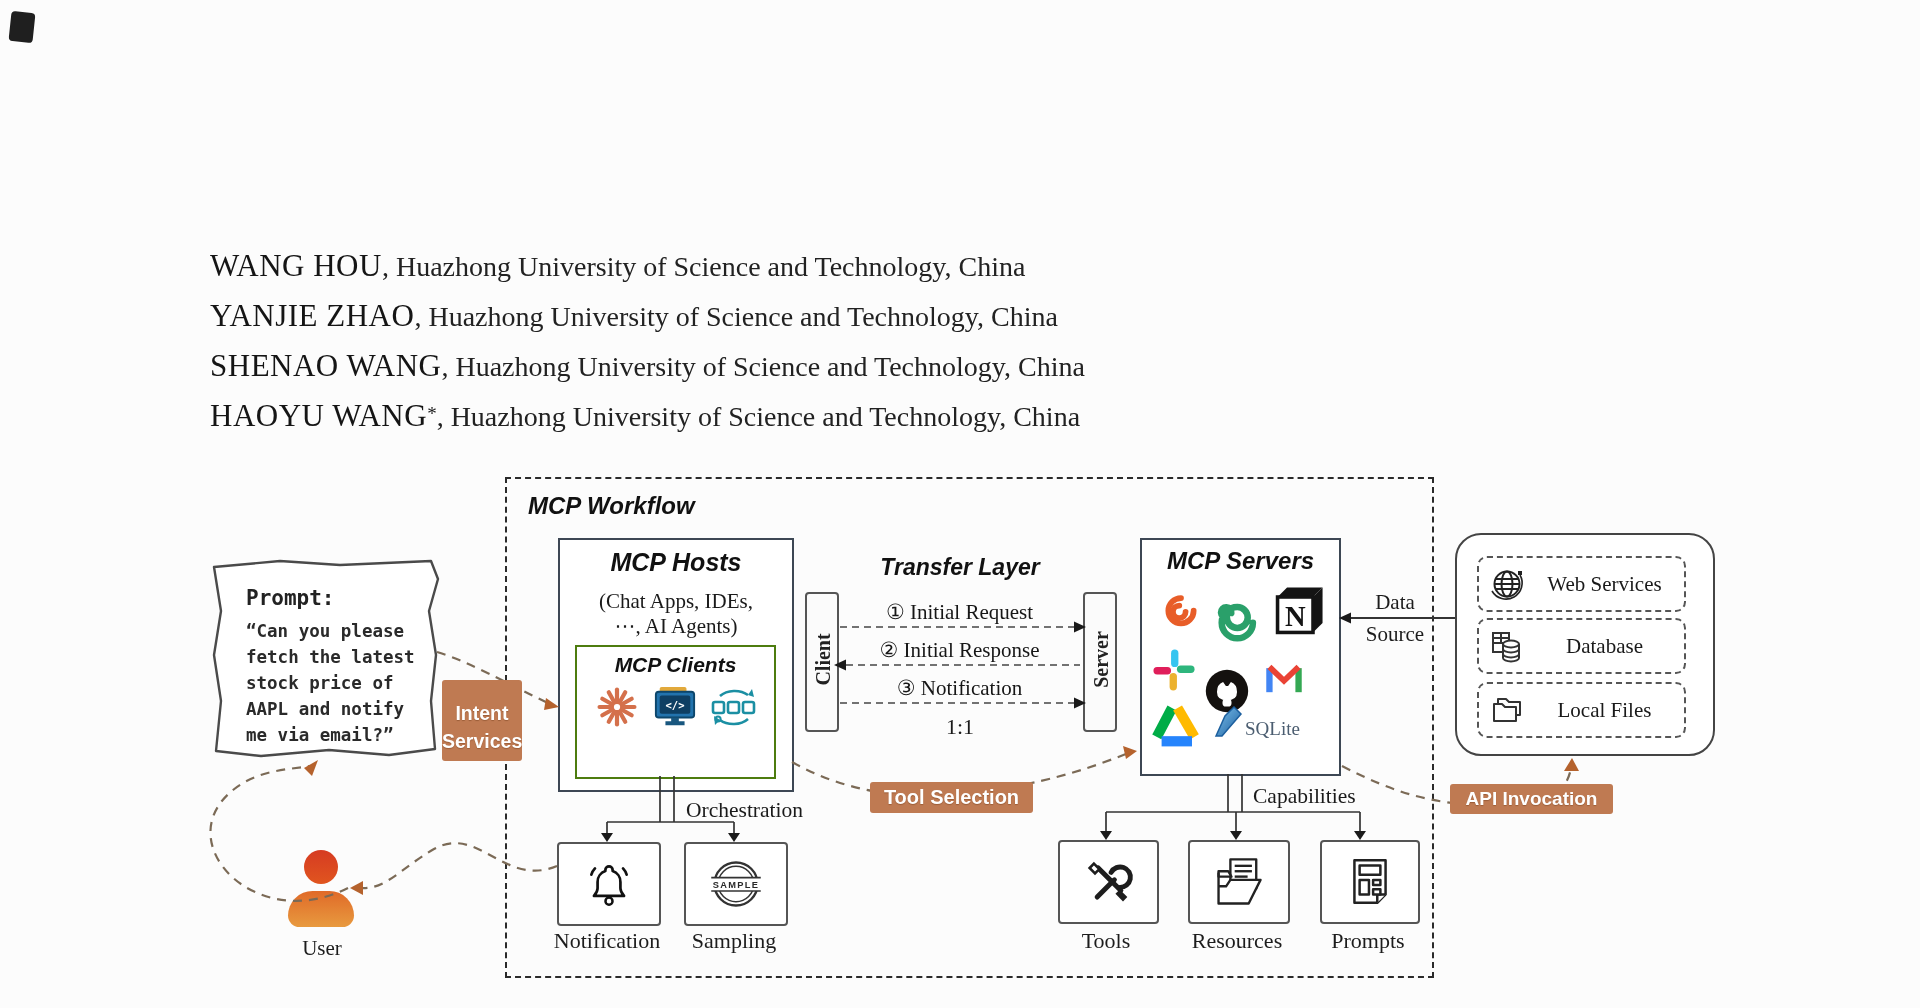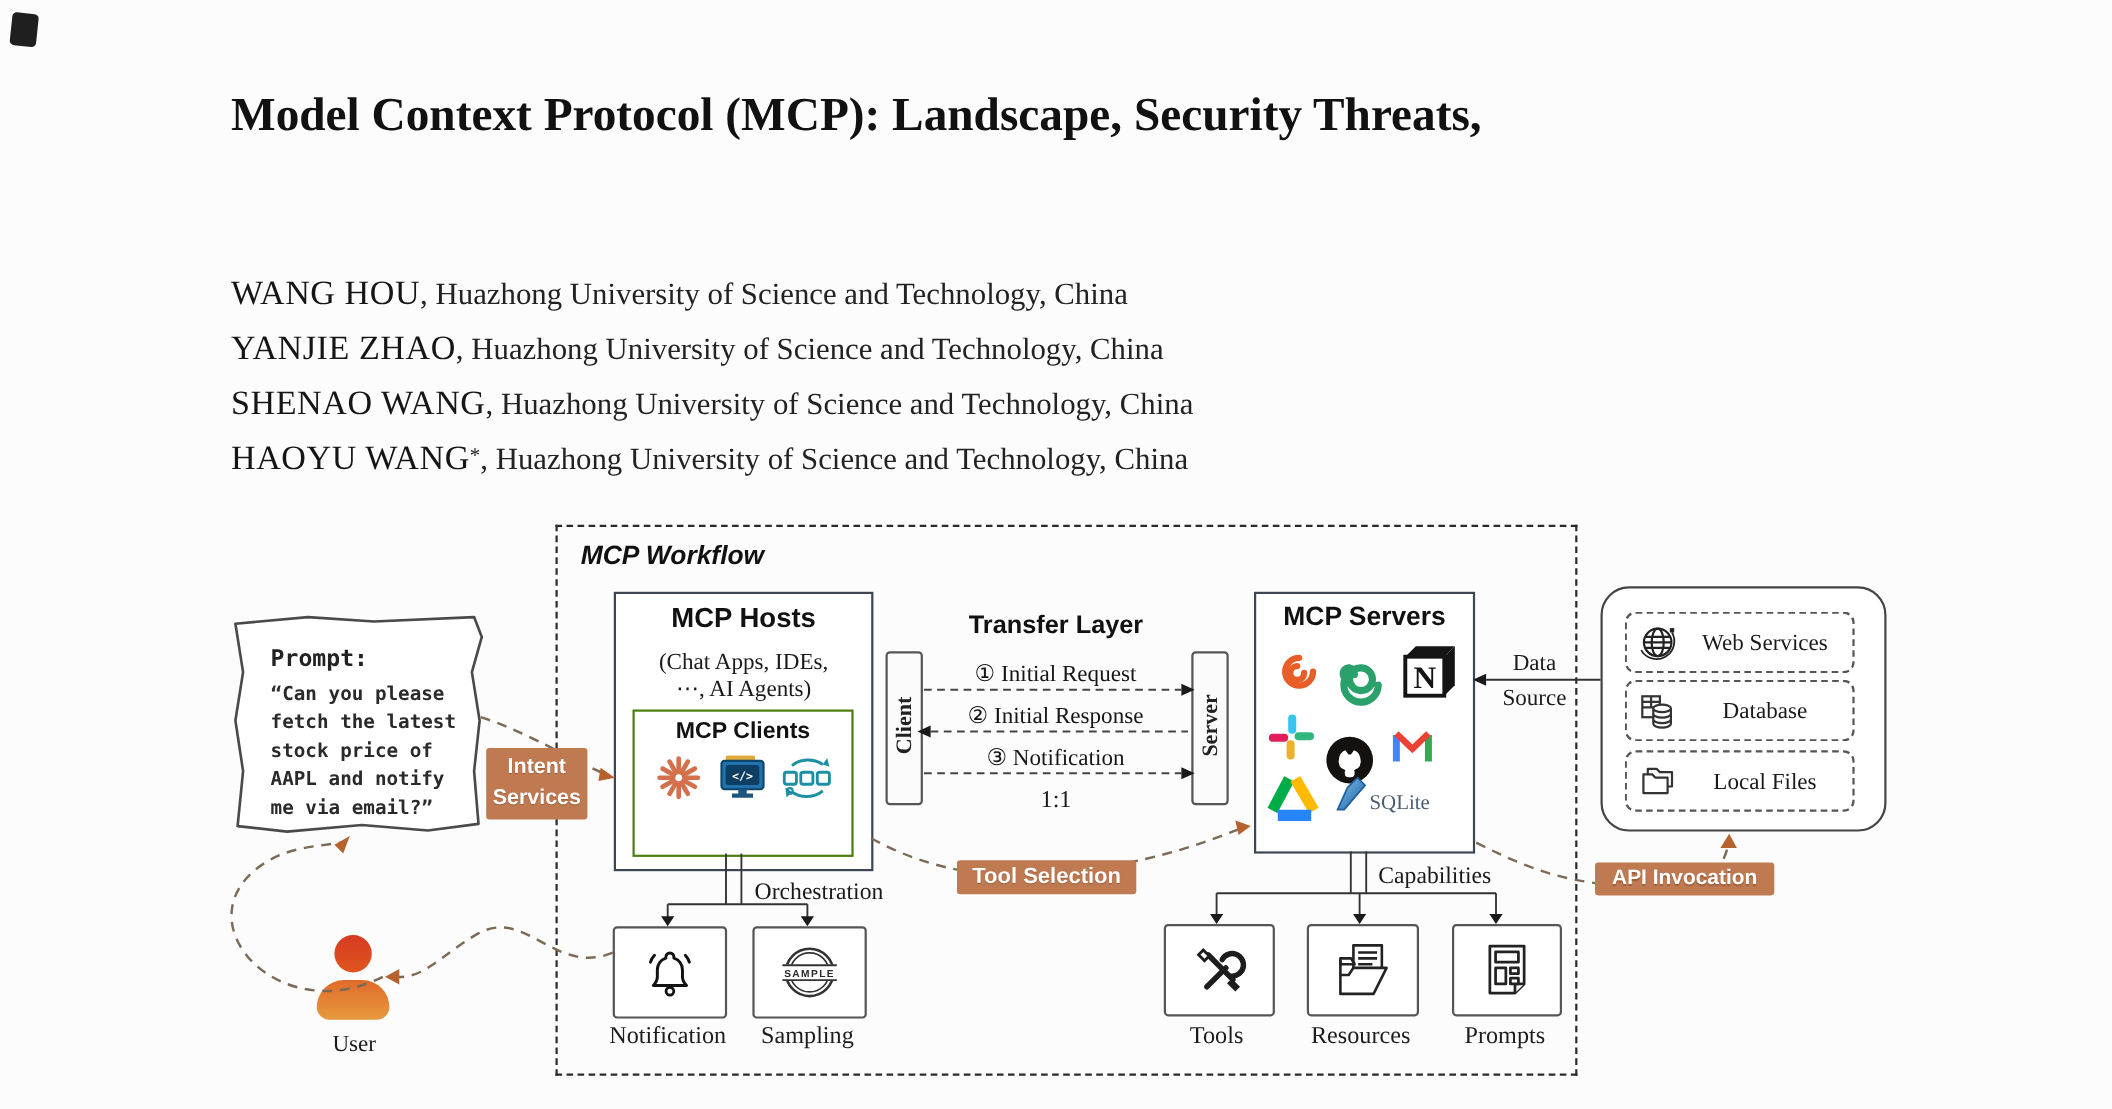--- a/index.html
+++ b/index.html
@@ -1,20 +1,20 @@
 <!DOCTYPE html>
 <html><head>
 <meta charset="utf-8">
 <style>
   html,body{margin:0;padding:0;}
   body{width:1920px;height:1008px;background:#fcfcfc;overflow:hidden;position:relative;
        font-family:"Liberation Serif",serif;color:#1a1a1a;}
   .abs{position:absolute;}
   .serif{font-family:"Liberation Serif",serif;}
-  .sans{font-family:"Liberation Sans",sans-serif;}
+  .sans{font-family:"Liberation Sans",sans-serif;font-style:italic;}
   .mono{font-family:"DejaVu Sans Mono",monospace;}
   .title{left:210px;top:74px;width:1340px;font-size:43px;line-height:62px;font-weight:bold;color:#111;}
   .authorline{left:210px;height:50px;white-space:nowrap;}
   .aname{font-size:31px;color:#151515;letter-spacing:.5px;}
   .asup{font-size:19px;vertical-align:super;}
   .aaffil{font-size:28px;color:#222;}
   .box{position:absolute;background:#fff;border:2.5px solid #3d4754;}
   .innerbox{position:absolute;background:#fff;border:2px solid #4d7c0f;}
   .bar{position:absolute;width:30px;height:136px;background:#fbfbfb;border:2px solid #555;border-radius:4px;}
   .bar .rot{position:absolute;left:-44px;top:54px;width:120px;text-align:center;transform:rotate(-90deg);
@@ -28,21 +28,20 @@
   svg{display:block;}
   .overlay{position:absolute;left:0;top:0;z-index:5;pointer-events:none;}
   .iconwrap{position:absolute;display:flex;align-items:center;justify-content:center;}
 </style>
 </head>
 <body>
 
 <div class="abs" style="left:10px;top:12px;width:24px;height:30px;background:#1f1f1f;border-radius:4px;transform:rotate(6deg);"></div>
 
 <div class="abs title">
-  <div>Model Context Protocol (MCP): Landscape, Security Threats,</div>
 </div>
 
 <div class="abs authorline" style="top:248px;">
   <span class="aname">WANG HOU</span><span class="asup"></span><span class="aaffil">, Huazhong University of Science and Technology, China</span>
 </div>
 <div class="abs authorline" style="top:298px;">
   <span class="aname">YANJIE ZHAO</span><span class="asup"></span><span class="aaffil">, Huazhong University of Science and Technology, China</span>
 </div>
 <div class="abs authorline" style="top:348px;">
   <span class="aname">SHENAO WANG</span><span class="asup"></span><span class="aaffil">, Huazhong University of Science and Technology, China</span>
@@ -369,18 +368,18 @@
     <path d="M792,762 C860,800 930,801 1000,789 C1060,779 1095,766 1126,754"></path>
     <path d="M1342,766 C1395,793 1430,804 1492,806 C1545,807 1566,795 1571,768"></path>
   </g>
   <polygon points="318,760 304,768 312,776" fill="#b5622d"></polygon>
   <polygon points="350,888 363,881 363,895" fill="#b5622d"></polygon>
   <polygon points="559,707 546,698 544,710" fill="#b5622d"></polygon>
   <polygon points="1137,751 1123,746 1126,759" fill="#b5622d"></polygon>
   <polygon points="1572,758 1564,771 1579,771" fill="#b5622d"></polygon>
 </svg>
 
-<div class="badge" style="left:442px;top:680px;width:92px;height:62px;font-size:19.5px;line-height:28px;padding-top:3px;">
+<div class="badge" style="left:442px;top:680px;width:80px;height:62px;font-size:19.5px;line-height:28px;padding-top:19px;">
   <div>Intent</div>
   <div>Services</div>
 </div>
 <div class="badge" style="left:870px;top:782px;width:163px;height:31px;font-size:20px;line-height:31px;">Tool Selection</div>
 <div class="badge" style="left:1450px;top:784px;width:163px;height:30px;font-size:19px;line-height:30px;">API Invocation</div>
 
 </body></html>

